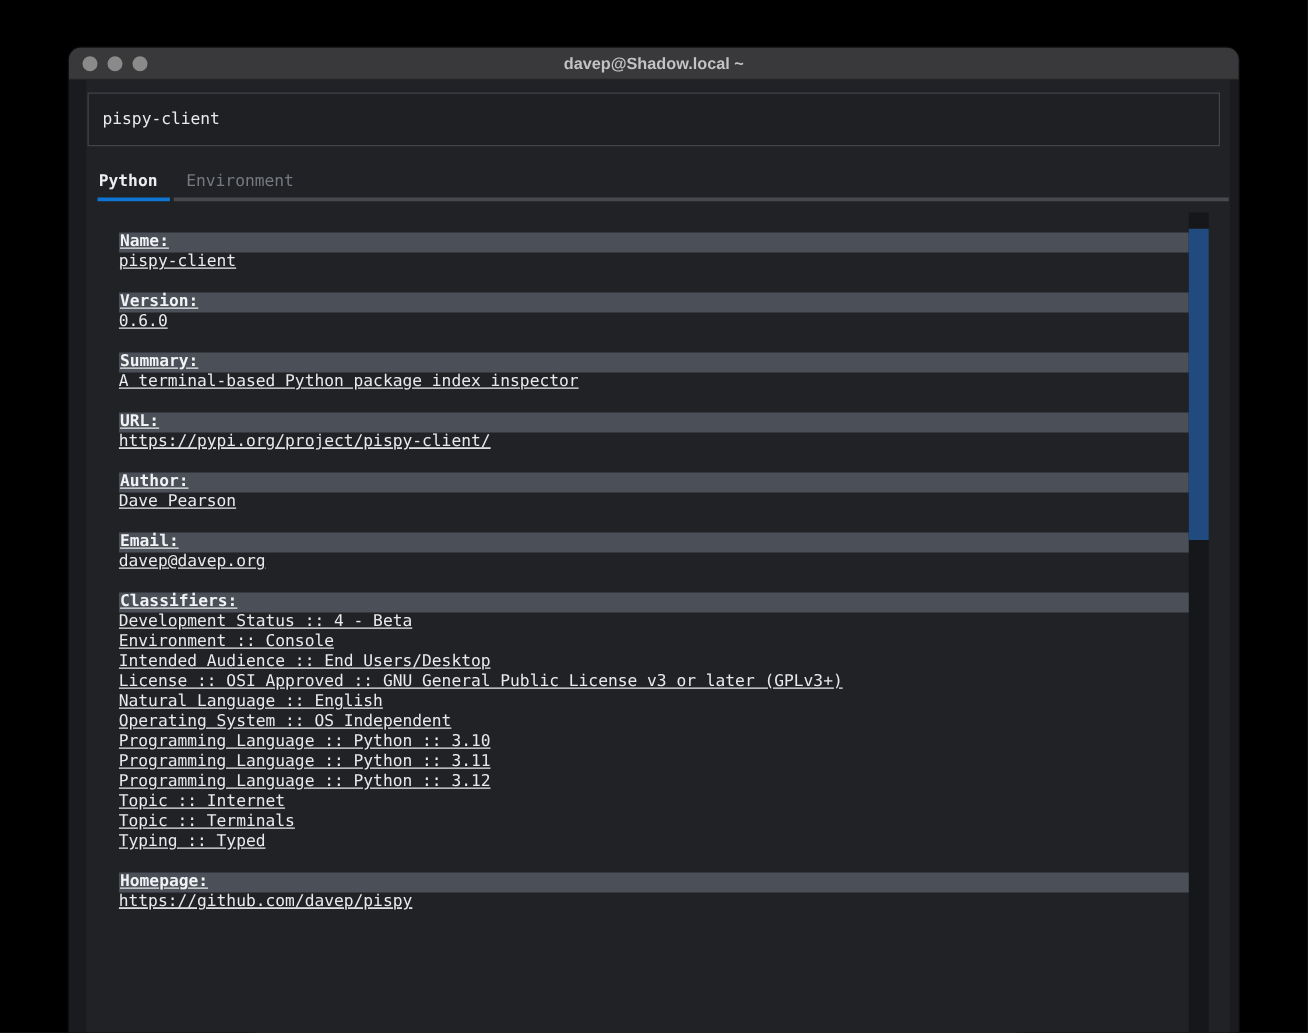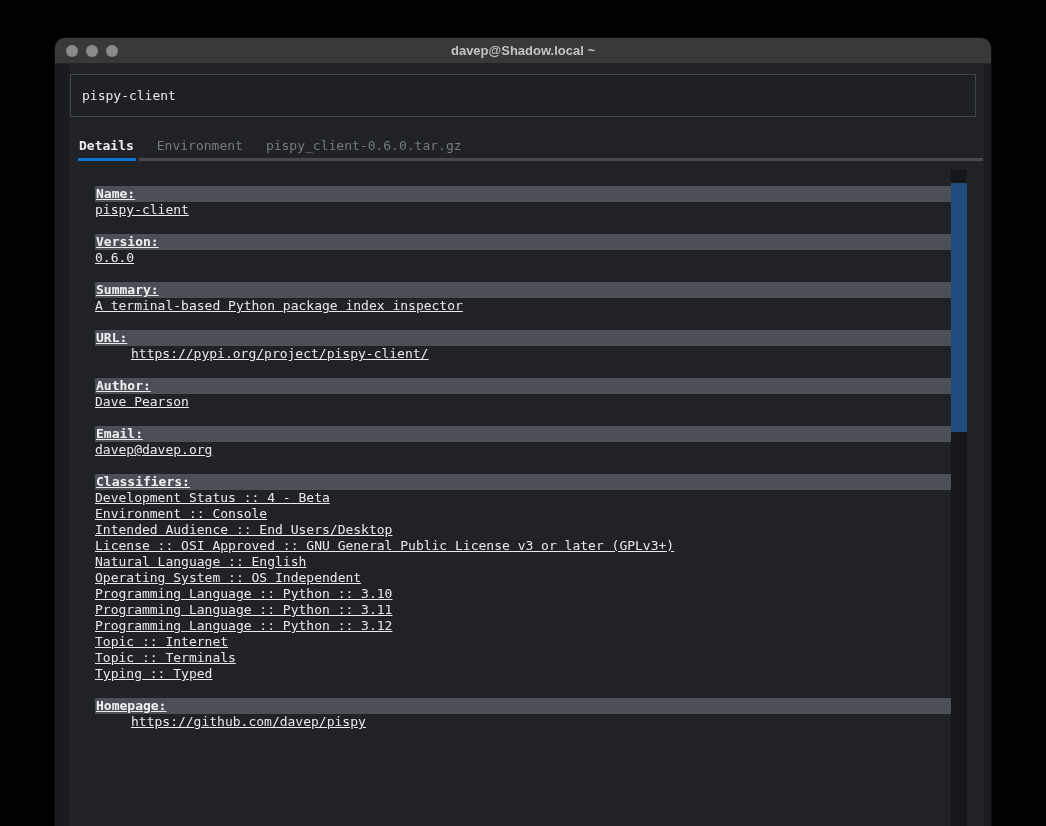--- a/index.html
+++ b/index.html
@@ -67,21 +67,21 @@
     white-space:pre;
     text-decoration:underline;
   }
   .field-label {
     height:16px; background:var(--label-bar-bg);
     color:#f1f2f4; font-weight:bold;
     padding-left:1px;
   }
   .field-line { height:16px; }
   .field-spacer { height:16px; }
-  a.link { color:var(--text); text-decoration:underline; cursor:pointer;margin-left:36px; }
+  a.link { color:var(--text); text-decoration:underline; cursor:pointer; }
   .scrollbar {
     position:absolute; right:17px; width:16px; top:106px; bottom:4px;
     background:var(--scroll-track);
   }
   .scroll-thumb {
     position:absolute; left:0; top:13px; width:16px; height:249px;
     background:var(--scroll-thumb);
   }
 </style>
 </head>
@@ -96,23 +96,22 @@
     </div>
     <div class="titlebar-title">davep@Shadow.local ~</div>
   </div>
 
   <div class="app">
     <div class="search-box">
       <span>pispy-client</span>
     </div>
 
     <div class="tabs" id="tabs">
-        <div class="tab active">Details</div>
+        <div class="tab active">Python</div>
         <div class="tab">Environment</div>
-        <div class="tab">pispy_client-0.6.0.tar.gz</div>
       </div>
     <div class="tab-underline">
       <span class="active-seg"></span>
       <span class="rest-seg"></span>
     </div>
 
     <div class="content" id="content"><div class="field-label">Name:</div><div class="field-line">pispy-client</div><div class="field-spacer"></div><div class="field-label">Version:</div><div class="field-line">0.6.0</div><div class="field-spacer"></div><div class="field-label">Summary:</div><div class="field-line">A terminal-based Python package index inspector</div><div class="field-spacer"></div><div class="field-label">URL:</div><div class="field-line"><a class="link" href="#">https://pypi.org/project/pispy-client/</a></div><div class="field-spacer"></div><div class="field-label">Author:</div><div class="field-line">Dave Pearson</div><div class="field-spacer"></div><div class="field-label">Email:</div><div class="field-line">davep@davep.org</div><div class="field-spacer"></div><div class="field-label">Classifiers:</div><div class="field-line">Development Status :: 4 - Beta</div><div class="field-line">Environment :: Console</div><div class="field-line">Intended Audience :: End Users/Desktop</div><div class="field-line">License :: OSI Approved :: GNU General Public License v3 or later (GPLv3+)</div><div class="field-line">Natural Language :: English</div><div class="field-line">Operating System :: OS Independent</div><div class="field-line">Programming Language :: Python :: 3.10</div><div class="field-line">Programming Language :: Python :: 3.11</div><div class="field-line">Programming Language :: Python :: 3.12</div><div class="field-line">Topic :: Internet</div><div class="field-line">Topic :: Terminals</div><div class="field-line">Typing :: Typed</div><div class="field-spacer"></div><div class="field-label">Homepage:</div><div class="field-line"><a class="link" href="#">https://github.com/davep/pispy</a></div><div class="field-spacer"></div></div>
 
     <div class="scrollbar">
       <div class="scroll-thumb"></div>

